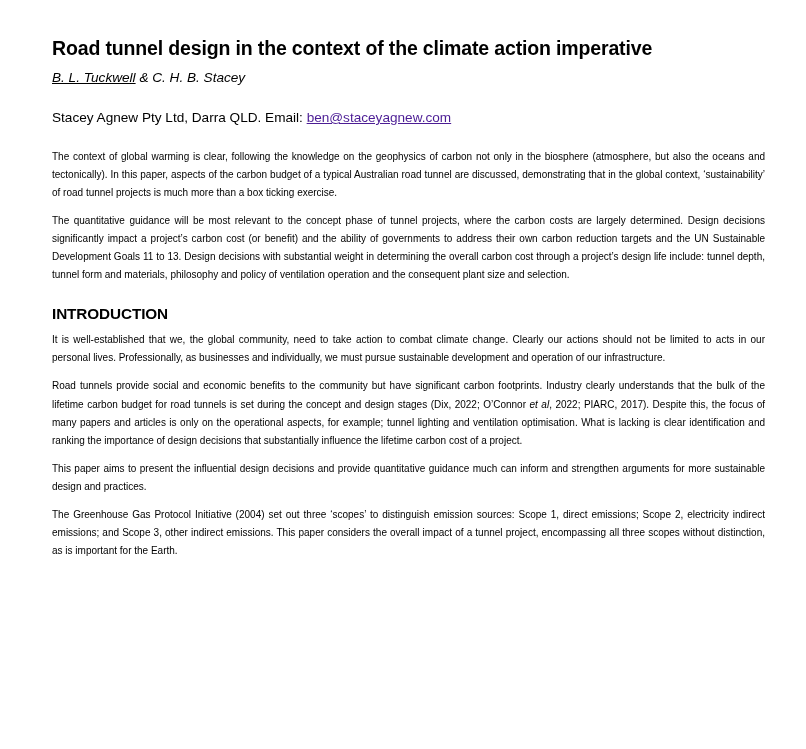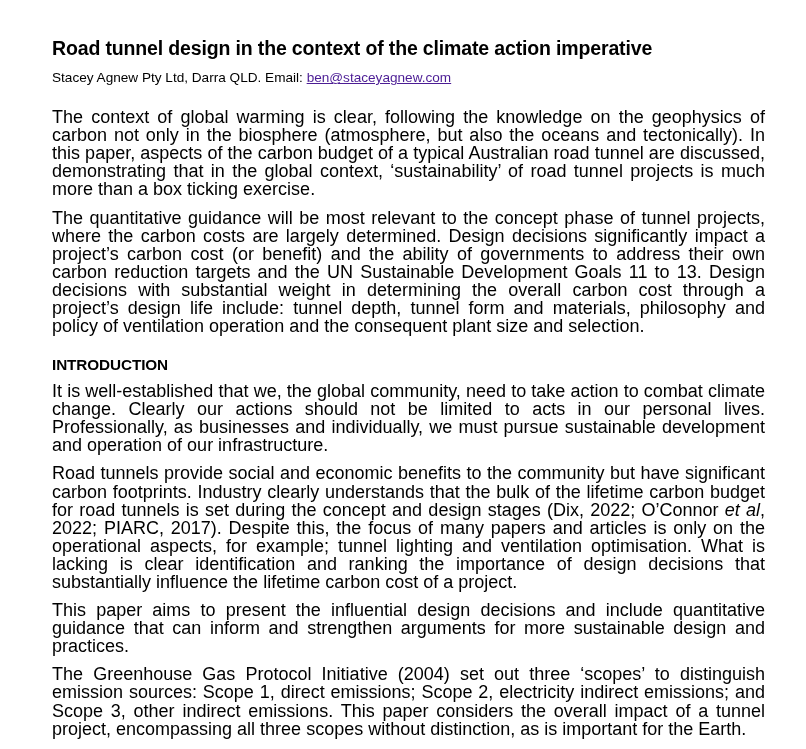--- a/index.html
+++ b/index.html
@@ -52,49 +52,52 @@
     font-size: 15.3px;
     font-weight: bold;
     line-height: 1.3;
     margin: 0 0 7px 0;
     letter-spacing: -0.1px;
   }
   h2.section-heading.spaced {
     margin-top: 20px;
   }
   p.body-par {
-    font-size: 18px;
+    font-size: 10px;
     line-height: 18.1px;
     text-align: justify;
     margin: 0 0 10px 0;
     hyphens: none;
   }
   p.body-par:last-child {
     margin-bottom: 16px;
   }
   .it {
     font-style: italic;
   }
 </style>
 </head>
 <body>
 
 <div class="page">
 
   <h1 class="doc-title">Road tunnel design in the context of the climate action imperative</h1>
 
+  <div class="authors">
+    <span class="underlined">B. L. Tuckwell</span><span> &amp; C. H. B. Stacey</span>
+  </div>
 
   <div class="affiliation">
     <span>Stacey Agnew Pty Ltd, Darra QLD.  Email: </span><a class="email-link" href="#">ben@staceyagnew.com</a>
   </div>
 
   <p class="body-par">The context of global warming is clear, following the knowledge on the geophysics of carbon not only in the biosphere (atmosphere, but also the oceans and tectonically).  In this paper, aspects of the carbon budget of a typical Australian road tunnel are discussed, demonstrating that in the global context, ‘sustainability’ of road tunnel projects is much more than a box ticking exercise.</p>
   <p class="body-par">The quantitative guidance will be most relevant to the concept phase of tunnel projects, where the carbon costs are largely determined.  Design decisions significantly impact a project’s carbon cost (or benefit) and the ability of governments to address their own carbon reduction targets and the UN Sustainable Development Goals 11 to 13.  Design decisions with substantial weight in determining the overall carbon cost through a project’s design life include: tunnel depth, tunnel form and materials, philosophy and policy of ventilation operation and the consequent plant size and selection.</p>
 
   <h2 class="section-heading spaced">INTRODUCTION</h2>
   <p class="body-par">It is well-established that we, the global community, need to take action to combat climate change.  Clearly our actions should not be limited to acts in our personal lives.  Professionally, as businesses and individually, we must pursue sustainable development and operation of our infrastructure.</p>
 
   <p class="body-par"><span>Road tunnels provide social and economic benefits to the community but have significant carbon footprints.  Industry clearly understands that the bulk of the lifetime carbon budget for road tunnels is set during the concept and design stages (Dix, 2022; O’Connor </span><span class="it">et al</span><span>, 2022; PIARC, 2017).  Despite this, the focus of many papers and articles is only on the operational aspects, for example; tunnel lighting and ventilation optimisation.  What is lacking is clear identification and ranking the importance of design decisions that substantially influence the lifetime carbon cost of a project.</span></p>
 
-  <p class="body-par">This paper aims to present the influential design decisions and include quantitative guidance that can inform and strengthen arguments for more sustainable design and practices.</p>
+  <p class="body-par">This paper aims to present the influential design decisions and provide quantitative guidance much can inform and strengthen arguments for more sustainable design and practices.</p>
   <p class="body-par">The Greenhouse Gas Protocol Initiative (2004) set out three ‘scopes’ to distinguish emission sources: Scope 1, direct emissions; Scope 2, electricity indirect emissions; and Scope 3, other indirect emissions.  This paper considers the overall impact of a tunnel project, encompassing all three scopes without distinction, as is important for the Earth.</p>
 
 </div>
 
 </body></html>

